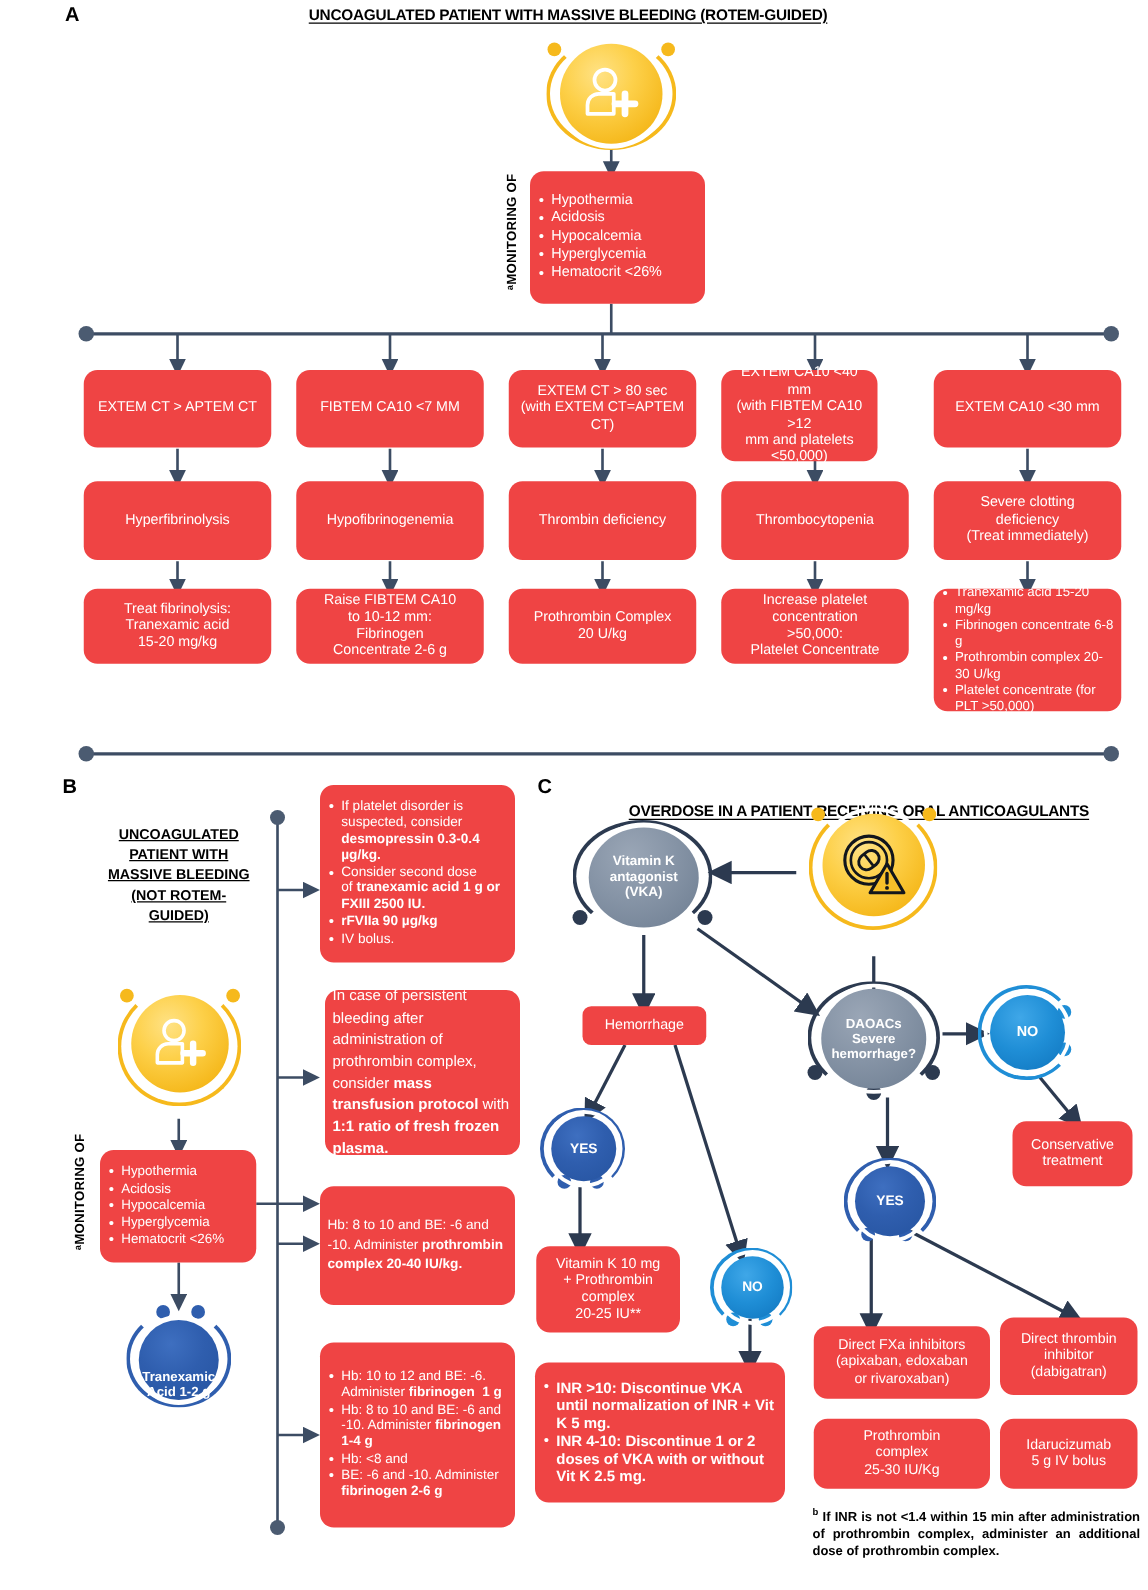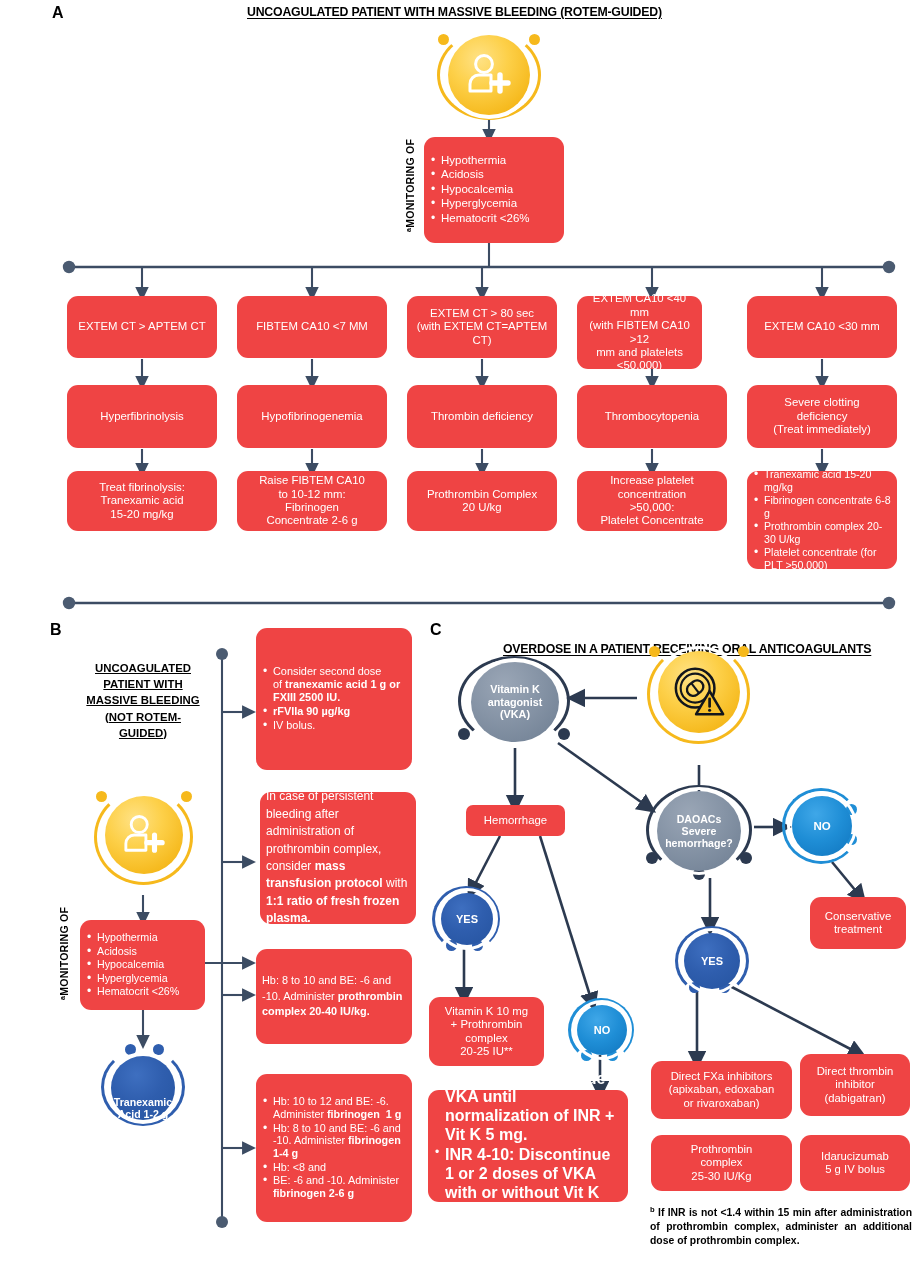--- a/index.html
+++ b/index.html
@@ -301,20 +301,21 @@
     <div class="dot" style="left:24px; top:2px; width:11px; height:11px; background:#2f5eae;"></div>
     <div class="dot" style="left:52px; top:2px; width:11px; height:11px; background:#2f5eae;"></div>
     <div class="ring" style="left:5px; top:10px; width:74px; height:72px; border-width:3.4px;"></div>
     <div class="node orb-blue-dark" style="left:10px; top:14px; width:64px; height:64px; font-size:10.6px;align-items:flex-end;">
       <span class="inner"><span>Tranexamic</span><br><span>Acid 1-2 g</span></span>
     </div>
   </div>
 
   <div class="dbox left" style="left:256px; top:628px; width:156px; height:142px; font-size:10.9px;">
     <ul class="inner">
+        <li>If platelet disorder is suspected, consider <b>desmopressin 0.3-0.4 µg/kg.</b></li>
         <li>Consider second dose <br>of <b>tranexamic acid 1 g or FXIII 2500 IU.</b></li>
         <li><b>rFVIIa 90 µg/kg</b></li>
         <li>IV bolus.</li>
       </ul>
   </div>
   <div class="dbox left" style="left:260px; top:792px; width:156px; height:132px; font-size:12px;">
     <div class="inner" style="line-height:1.45;">In case of persistent bleeding after administration of prothrombin complex, consider <b>mass transfusion protocol</b> with <b>1:1 ratio of fresh frozen plasma.</b></div>
   </div>
   <div class="dbox left" style="left:256px; top:949px; width:156px; height:95px; font-size:10.9px;">
     <div class="inner" style="line-height:1.45;">Hb: 8 to 10 and BE: -6 and -10. Administer <b>prothrombin complex 20-40 IU/kg.</b></div>
@@ -427,21 +428,21 @@
   <div class="dbox" style="left:651px; top:1135px; width:141px; height:56px; font-size:11.3px;">
       <span class="inner"><span>Prothrombin</span><br><span>complex</span><br><span>25-30 IU/Kg</span></span>
     </div>
   <div class="dbox" style="left:800px; top:1054px; width:110px; height:62px; font-size:11.3px;">
       <span class="inner"><span>Direct thrombin</span><br><span>inhibitor</span><br><span>(dabigatran)</span></span>
     </div>
   <div class="dbox" style="left:800px; top:1135px; width:110px; height:56px; font-size:11.3px;">
       <span class="inner"><span>Idarucizumab</span><br><span>5 g IV bolus</span></span>
     </div>
 
-  <div class="dbox left" style="left:428px; top:1090px; width:200px; height:112px; font-size:16px;">
+  <div class="dbox left" style="left:428px; top:1090px; width:200px; height:112px; font-size:12px;">
     <ul class="inner">
         <li><b>INR &gt;10: Discontinue VKA until normalization of INR + Vit K 5 mg.</b></li>
         <li><b>INR 4-10: Discontinue 1 or 2 doses of VKA with or without Vit K 2.5 mg.</b></li>
       </ul>
   </div>
 
   <div class="footnote" style="left:650px; top:1205px; width:262px;">
     <sup>b</sup>
     <span>If INR is not &lt;1.4 within 15 min after administration of prothrombin complex, administer an additional dose of prothrombin complex.</span>
   </div>

